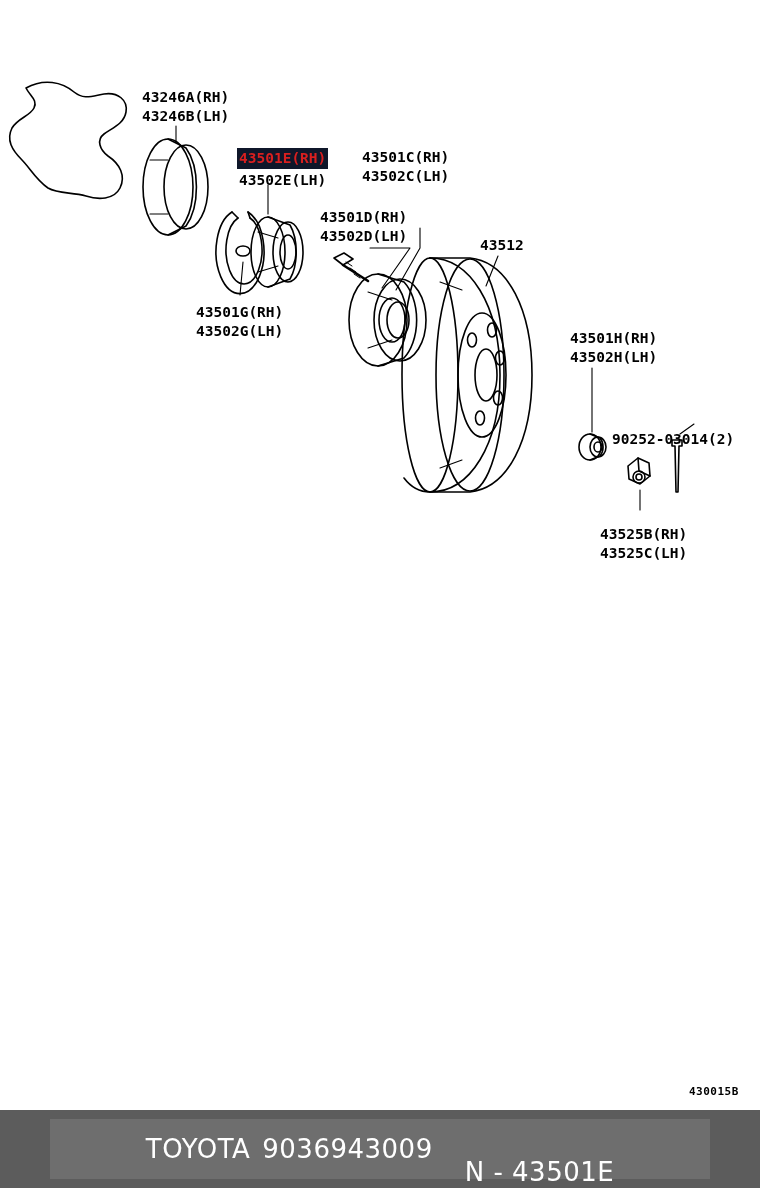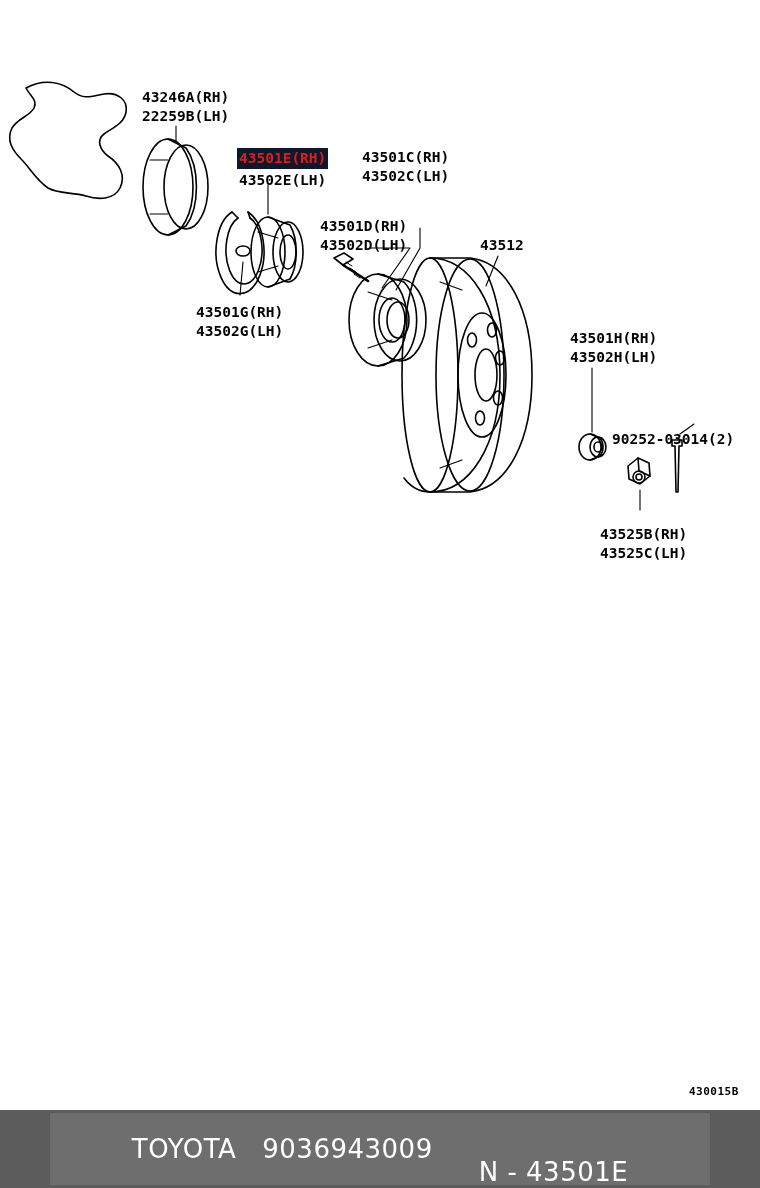--- a/index.html
+++ b/index.html
@@ -49,26 +49,26 @@
     top: 1110px;
     width: 760px;
     height: 78px;
     background: #5c5c5c;
     display: flex;
     align-items: center;
     justify-content: center;
   }
   #footer .fbar {
     width: 660px;
-    height: 72px;
+    height: 60px;
     background: #6e6e6e;
     display: flex;
     align-items: center;
     justify-content: center;
-    gap: 26px;
+    gap: 12px;
     color: #ffffff;
     font-family: "DejaVu Sans", sans-serif;
     font-size: 26px;
     letter-spacing: 0.5px;
   }
   #footer .brand { font-weight: 400; }
   #footer .pnum  { font-weight: 400; }
   #footer .side  { font-weight: 400; margin-left: 20px; margin-top: 45px; }
 </style>
 </head>
@@ -153,28 +153,28 @@
       <ellipse cx="639" cy="477" rx="6" ry="6"></ellipse>
       <ellipse cx="639" cy="477" rx="3" ry="3"></ellipse>
       <path d="M640 510 L 640 490" stroke-width="1.1"></path>
 
       <path d="M672 440 l 10 0 l 0 6 l -3 0 l -1 46 l -2 0 l -1 -46 l -3 0 z"></path>
       <path d="M680 434 L 694 424" stroke-width="1.1"></path>
 
     </g>
   </svg>
 
-  <div class="lbl" style="left:142px; top:88px;"><span>43246A(RH)</span><br><span>22259B(LH)</span></div>
+  <div class="lbl" style="left:142px; top:88px;"><span>43246A(RH)</span><br><span>43246B(LH)</span></div>
 
   <div class="lbl hl" style="left:237px; top:148px;"><span>43501E(RH)</span></div>
   <div class="lbl" style="left:239px; top:171px;"><span>43502E(LH)</span></div>
 
   <div class="lbl" style="left:362px; top:148px;"><span>43501C(RH)</span><br><span>43502C(LH)</span></div>
 
-  <div class="lbl" style="left:300px; top:217px;padding-left:20px;"><span>43501D(RH)</span><br><span>43502D(LH)</span></div>
+  <div class="lbl" style="left:300px; top:208px;padding-left:20px;"><span>43501D(RH)</span><br><span>43502D(LH)</span></div>
 
   <div class="lbl" style="left:196px; top:303px;"><span>43501G(RH)</span><br><span>43502G(LH)</span></div>
 
   <div class="lbl" style="left:480px; top:236px;"><span>43512</span></div>
 
   <div class="lbl" style="left:570px; top:329px;"><span>43501H(RH)</span><br><span>43502H(LH)</span></div>
 
   <div class="lbl" style="left:612px; top:410px;margin-top:20px;"><span>90252-03014(2)</span></div>
 
   <div class="lbl" style="left:600px; top:525px;"><span>43525B(RH)</span><br><span>43525C(LH)</span></div>

